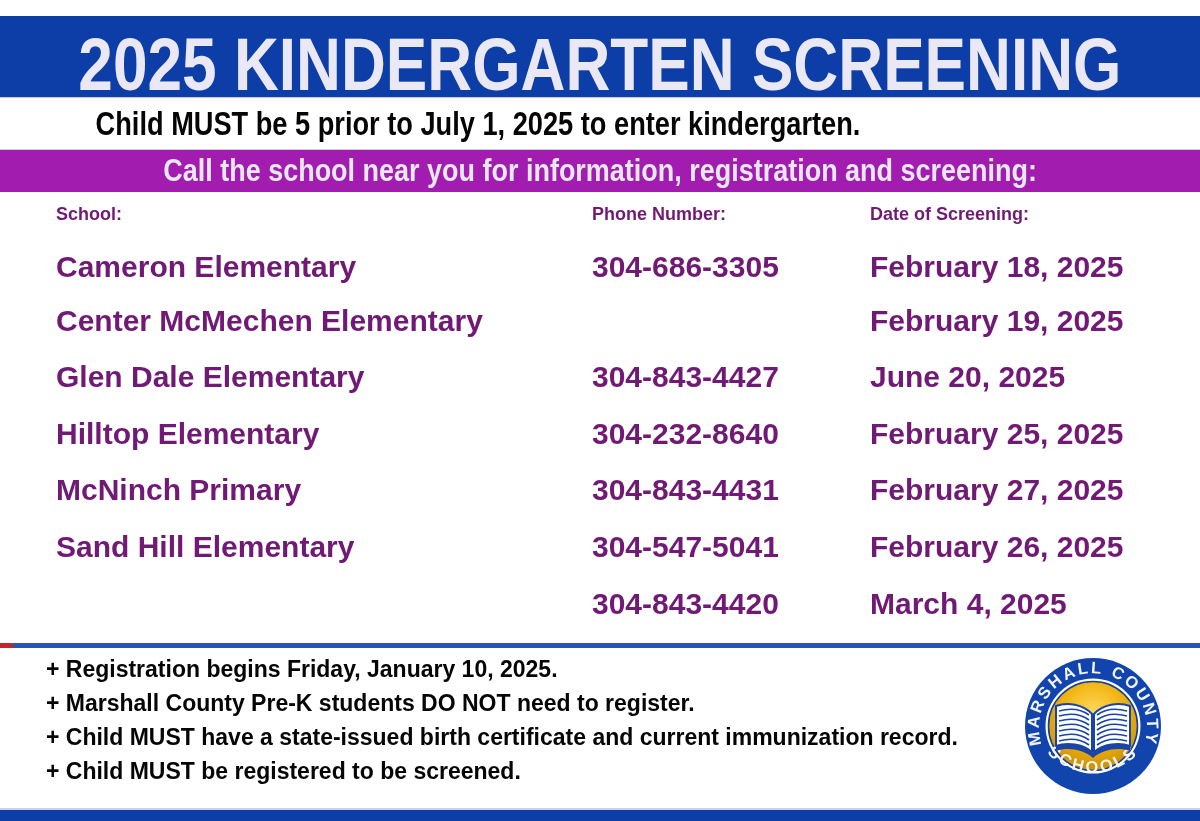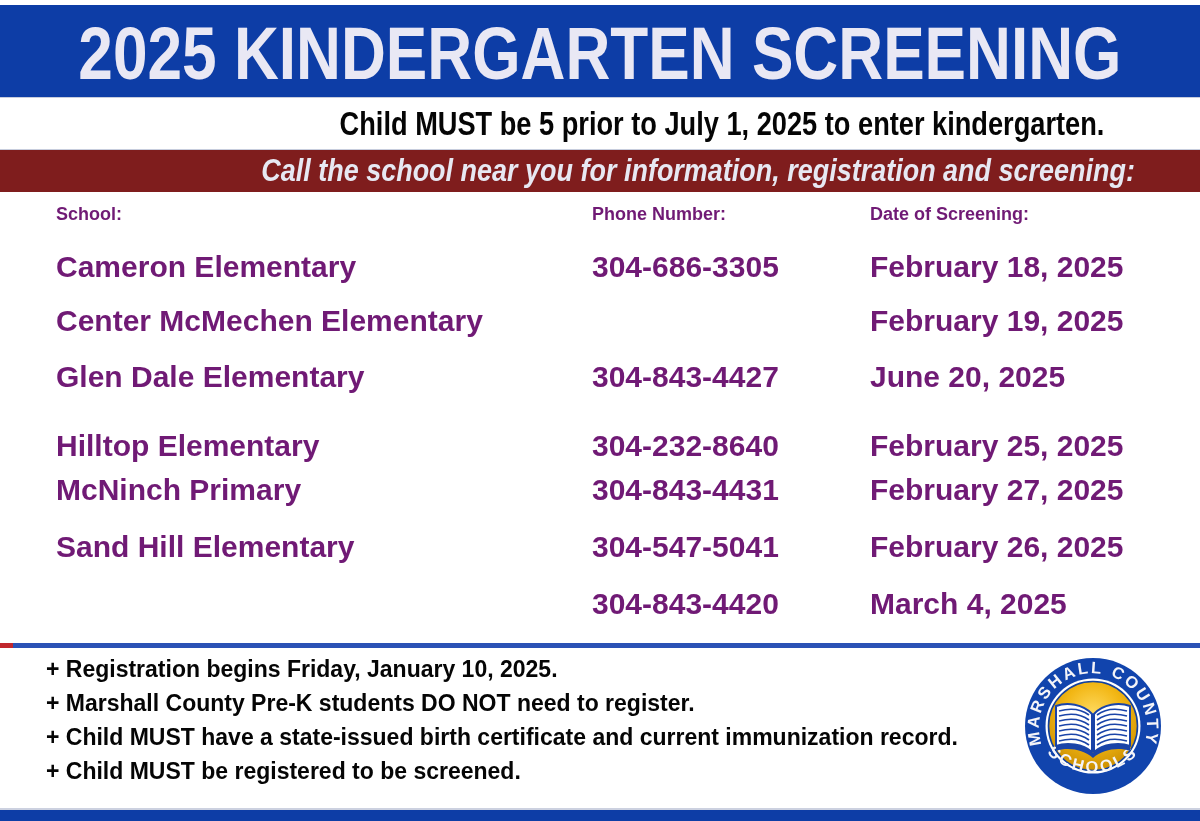--- a/index.html
+++ b/index.html
@@ -2,42 +2,42 @@
 <html><head>
 <meta charset="utf-8">
 <style>
   html,body{margin:0;padding:0;background:#ffffff;}
   .page{
     position:relative;width:1200px;height:821px;overflow:hidden;
     background:#ffffff;font-family:"Liberation Sans",sans-serif;
   }
   
   .banner{
-    position:absolute;left:0;top:5px;width:1200px;height:97px;
+    position:absolute;left:0;top:16px;width:1200px;height:97px;
     background:#0d3da6;display:flex;align-items:center;justify-content:center;
   }
   .banner .title{
     display:inline-block;transform:scaleX(.84);transform-origin:center;
     font-weight:bold;font-size:74px;line-height:97px;color:#e9e8f4;
     white-space:nowrap;letter-spacing:0;
   }
   
   .white-band{
     position:absolute;left:0;top:97px;width:1200px;height:53px;background:#ffffff;
     border-top:1px solid #c7cddd;border-bottom:1px solid #c7cddd;box-sizing:border-box;
-    display:flex;align-items:center;justify-content:flex-end;
+    display:flex;align-items:center;justify-content:flex-start;
   }
   .white-band .subtitle{
     display:inline-block;transform:scaleX(.8);transform-origin:center;
     font-weight:bold;font-size:34px;color:#050505;white-space:nowrap;
   }
   
   .call-band{
-    position:absolute;left:0;top:150px;width:1200px;height:42px;background:#7f1d1d;
-    display:flex;align-items:center;justify-content:flex-end;font-style:italic;
+    position:absolute;left:0;top:150px;width:1200px;height:42px;background:#a21caf;
+    display:flex;align-items:center;justify-content:center;
   }
   .call-band .call-text{
     display:inline-block;transform:scaleX(.87);transform-origin:center;
     font-weight:bold;font-size:31px;color:#e7e8f2;white-space:nowrap;
   }
   
   .trow{position:absolute;left:0;width:1200px;height:32px;}
   .trow span{position:absolute;white-space:nowrap;font-weight:bold;color:#701a75;}
   .thead span{font-size:18px;line-height:18px;}
   .tdata span{font-size:30px;line-height:30px;}
@@ -92,21 +92,21 @@
   </div>
   <div class="trow tdata" style="top:306px">
     <span class="c-school">Center McMechen Elementary</span>
     <span class="c-date">February 19, 2025</span>
   </div>
   <div class="trow tdata" style="top:362px">
     <span class="c-school">Glen Dale Elementary</span>
     <span class="c-phone">304-843-4427</span>
     <span class="c-date">June 20, 2025</span>
   </div>
-  <div class="trow tdata" style="top:431px">
+  <div class="trow tdata" style="top:419px">
     <span class="c-school">Hilltop Elementary</span>
     <span class="c-phone">304-232-8640</span>
     <span class="c-date">February 25, 2025</span>
   </div>
   <div class="trow tdata" style="top:475px">
     <span class="c-school">McNinch Primary</span>
     <span class="c-phone">304-843-4431</span>
     <span class="c-date">February 27, 2025</span>
   </div>
   <div class="trow tdata" style="top:532px">

